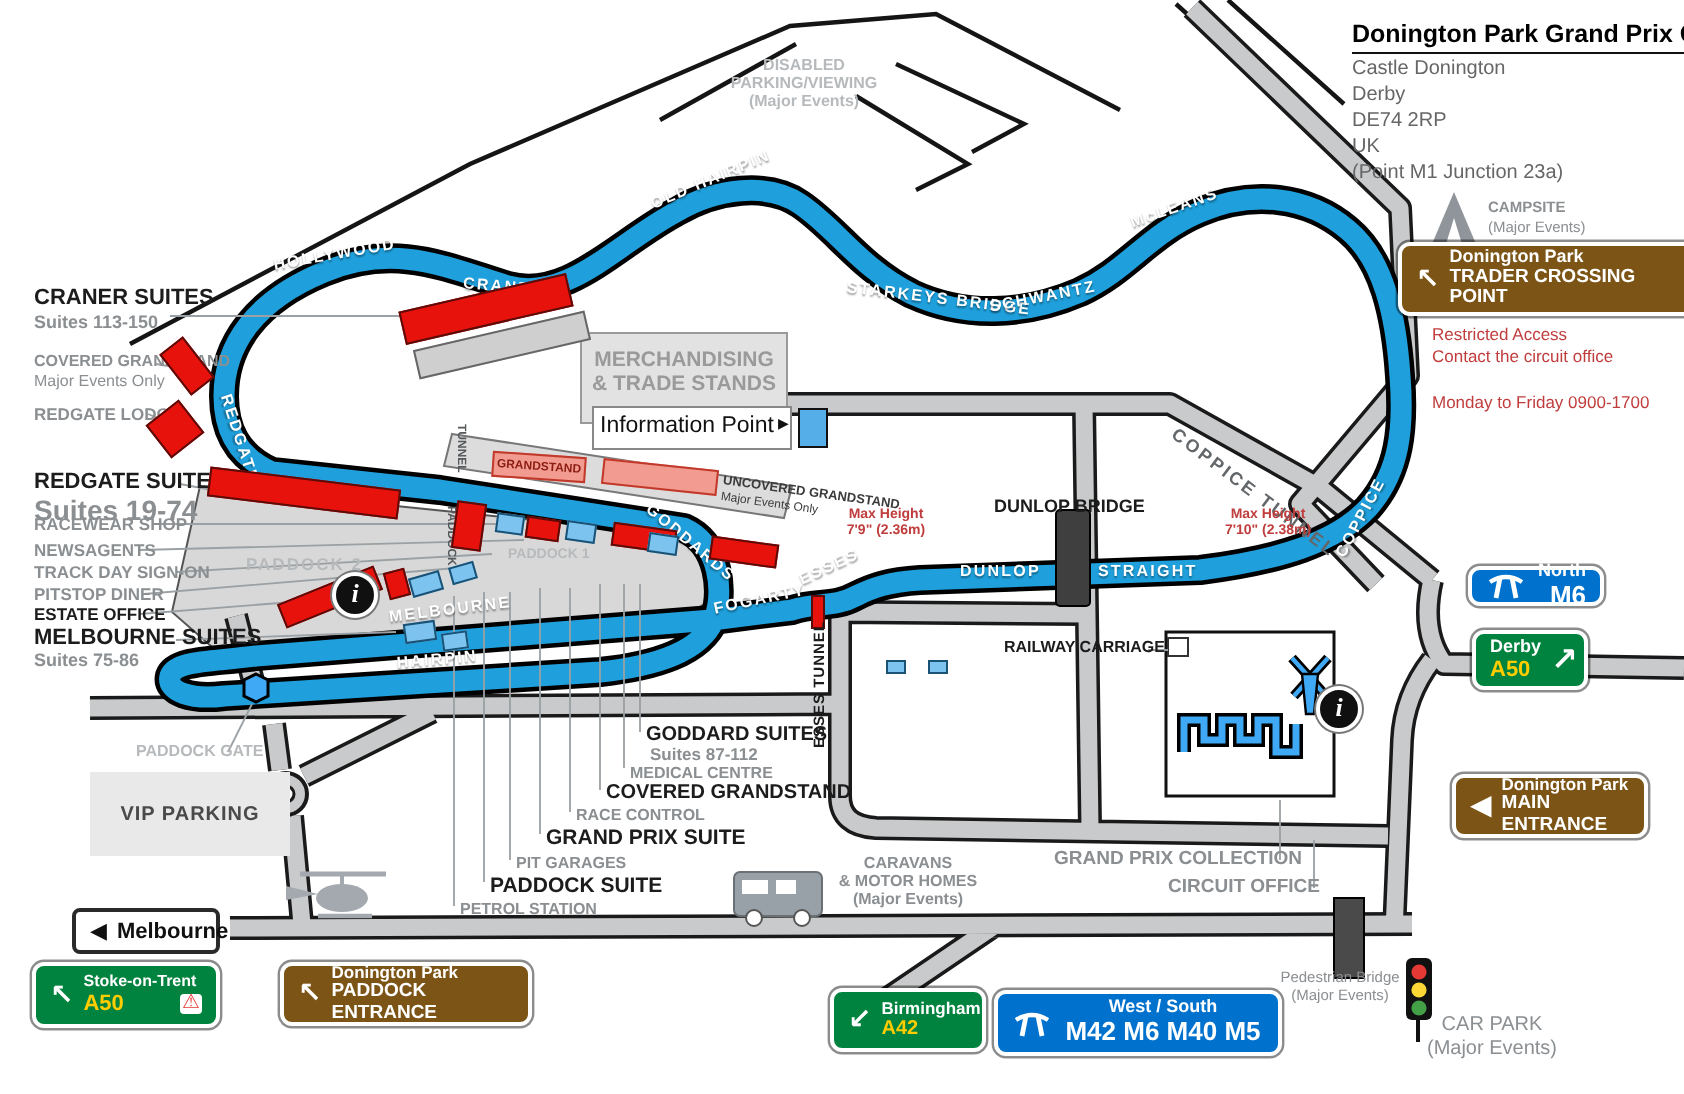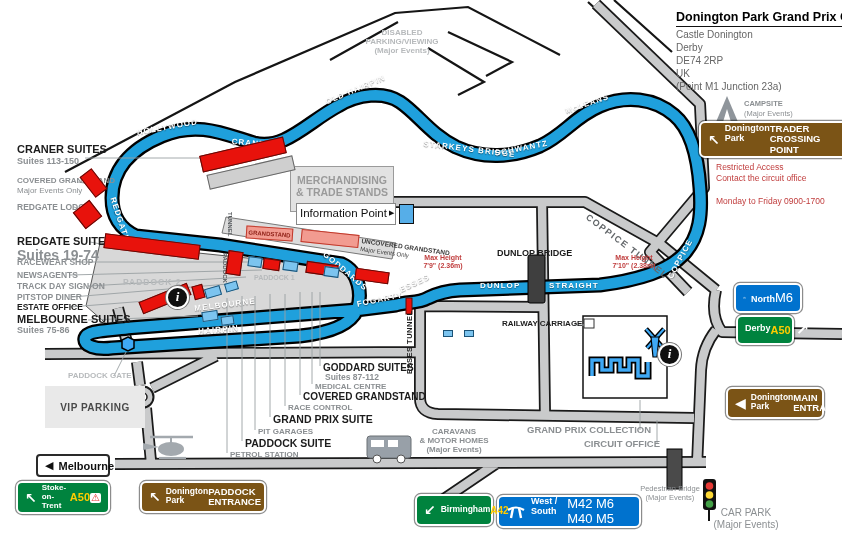--- a/index.html
+++ b/index.html
@@ -15,24 +15,24 @@
   .bld{position:absolute;border:1px solid #3d1410;box-sizing:border-box}
   .r{background:#E8120C;border-color:#5b0b08}
   .p{background:#F29B90;border-color:#C0392B}
   .lb{background:#7CC4EF;border-color:#1a5276}
   .gb{background:#CFCFCF;border-color:#666}
   .sign{position:absolute;display:flex;align-items:center;gap:5px;padding:2px 7px;
         border:2px solid #fff;border-radius:6px;box-shadow:0 0 0 1.2px rgba(0,0,0,.45);
         color:#fff;box-sizing:border-box}
   .sg{background:#00833E}.sb{background:#0072CE}.sbr{background:#7B5416}
   .sw{background:#fff;color:#101010;border-color:#2a2a2a;box-shadow:none}
-  .sign .col{display:flex;line-height:1.1}
+  .sign .col{display:flex;flex-direction:column;line-height:1.1}
   .sign .dest{font-size:9px;font-weight:bold}
   .sign .route{color:#FFCC00;font-weight:bold;font-size:11px}
-  .sign .mroute{color:#fff;font-weight:normal;font-size:13px}
+  .sign .mroute{color:#fff;font-weight:bold;font-size:13px}
   .arr{font-family:"DejaVu Sans",sans-serif;font-weight:bold;font-size:14px;line-height:1}
   .warn{color:#E53935;background:#fff;border-radius:2px;font-size:10px;line-height:1;padding:0 1px;
         font-family:"DejaVu Sans",sans-serif}
   .badge{background:#111;color:#fff;border-radius:2px;padding:0 2px;font-size:9px;font-weight:bold}
   .info-i{position:absolute;width:19px;height:19px;border-radius:50%;background:#101010;
           border:2px solid #fff;box-shadow:0 0 0 1px #777;color:#fff;
           font:italic bold 13px "Liberation Serif",serif;text-align:center;line-height:17px;z-index:6}
   .banner{position:absolute;background:#9BA0A3;border:1px solid #6e7276;color:#fff;
           text-align:center;font-weight:bold;box-sizing:border-box}
   .exhib{position:absolute;background:#5FB6F0;border:2px solid #0d2c45;color:#fff;text-align:center;
@@ -265,21 +265,21 @@
   <span style="font-size:6px;font-weight:bold;color:#8c1d13">GRANDSTAND</span>
 </div>
 <div class="t" style="left:362px;top:237px;font-size:6.5px;color:#3b3b3b;font-weight:bold;transform:rotate(8deg);transform-origin:0 0;line-height:1.2">
   <span>UNCOVERED GRANDSTAND</span><br>
   <span style="font-weight:normal;font-size:6px">Major Events Only</span>
 </div>
 
 <div class="info-i" style="left:166px;top:286px">i</div>
 <div class="info-i" style="left:658px;top:343px">i</div>
 
-<div class="sign sb" style="left:734px;top:283px;width:68px;height:30px">
+<div class="sign sb" style="left:734px;top:283px;width:68px;height:20px">
   <svg width="20" height="14" viewBox="0 0 20 14">
         <path d="M5,13 L7,3 M15,13 L13,3" stroke="#fff" stroke-width="2.4" fill="none"></path>
         <path d="M2,5 Q10,0 18,5" stroke="#fff" stroke-width="2.2" fill="none"></path>
       </svg>
   <span class="col" style="align-items:flex-end;flex:1">
     <span class="dest">North</span>
     <span class="mroute">M6</span>
   </span>
 </div>
 
@@ -298,21 +298,21 @@
     <span class="dest" style="font-size:9.5px">MAIN ENTRANCE</span>
   </span>
 </div>
 
 
 <div class="sign sb" style="left:497px;top:495px;width:144px;height:33px">
   <svg width="20" height="14" viewBox="0 0 20 14">
         <path d="M5,13 L7,3 M15,13 L13,3" stroke="#fff" stroke-width="2.4" fill="none"></path>
         <path d="M2,5 Q10,0 18,5" stroke="#fff" stroke-width="2.2" fill="none"></path>
       </svg>
-  <span class="col" style="align-items:flex-start;flex:1">
+  <span class="col" style="align-items:center;flex:1">
     <span class="dest">West / South</span>
     <span class="mroute">M42 M6 M40 M5</span>
   </span>
 </div>
 
 <div class="sign sg" style="left:415px;top:494px;width:78px;height:32px">
   <span class="arr">↙</span>
   <span class="col">
     <span class="dest" style="font-size:8.5px">Birmingham</span>
     <span class="route" style="font-size:10px">A42</span>

